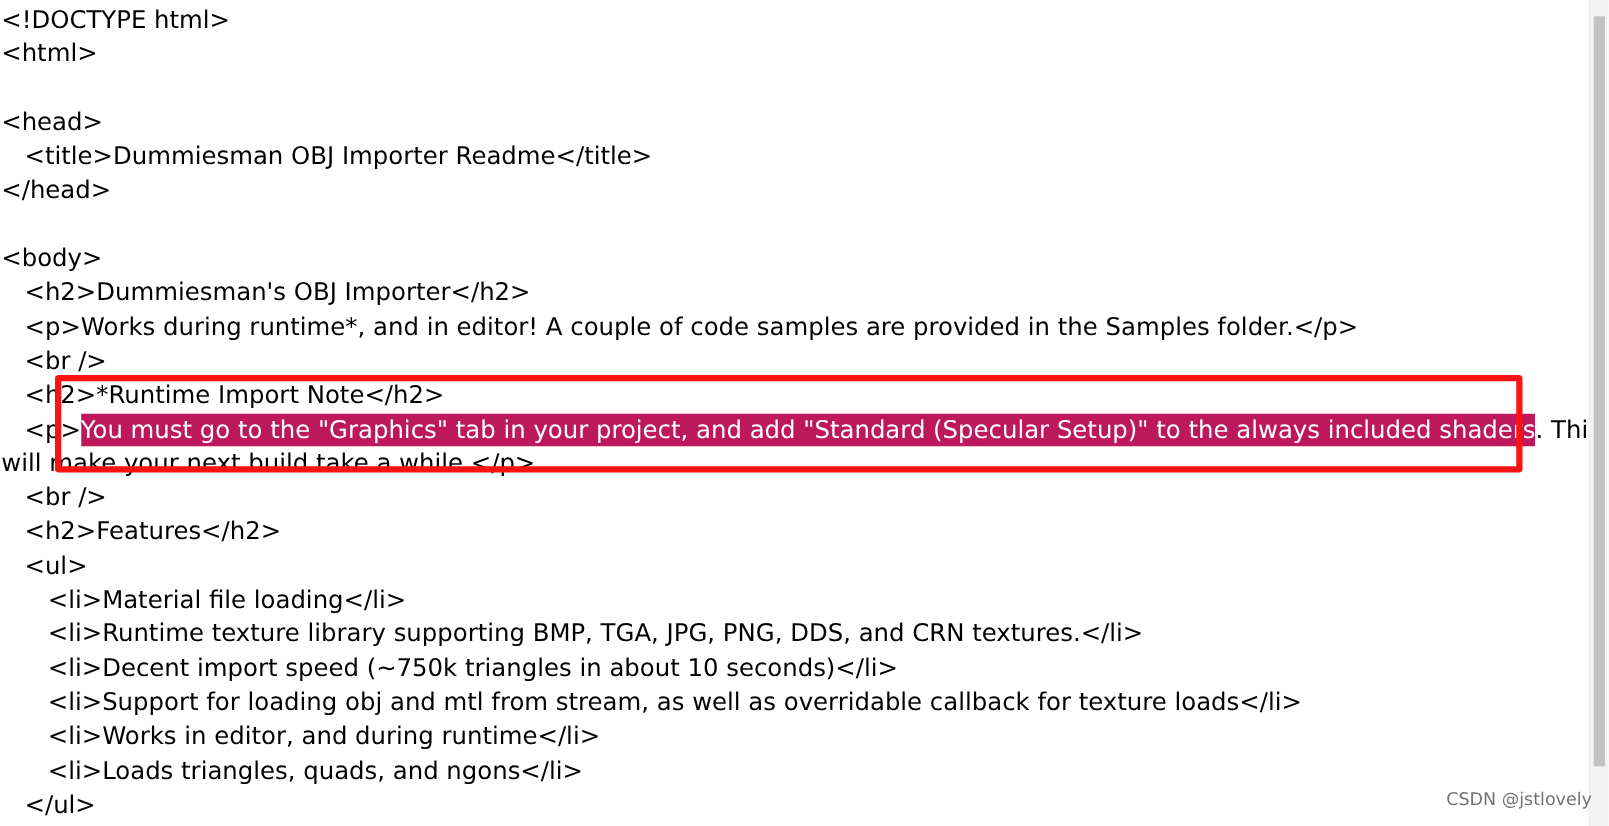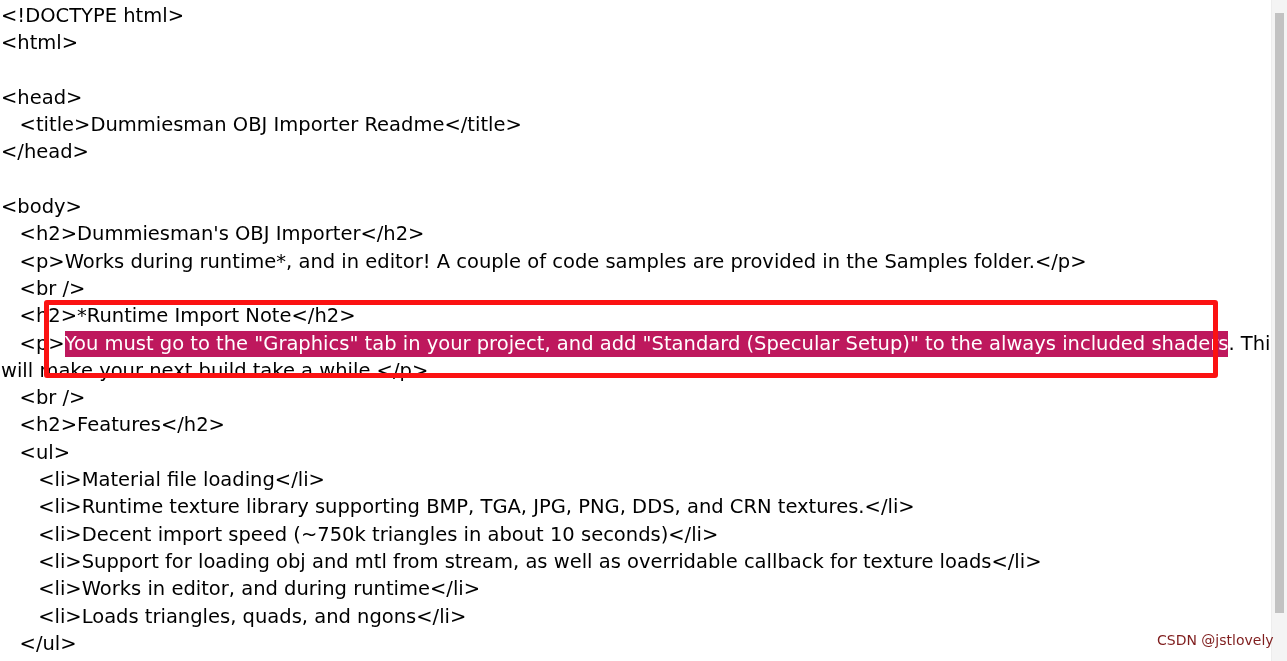--- a/index.html
+++ b/index.html
@@ -87,21 +87,21 @@
     border-radius: 0px;
   }
 
   
   #watermark {
     position: absolute;
     left: 1157px;
     top: 632px;
     font-family: "DejaVu Sans", "Liberation Sans", sans-serif;
     font-size: 14px;
-    color: #7f1d1d;
+    color: #737373;
     white-space: nowrap;
     user-select: none;
   }
 </style>
 </head>
 <body>
 
 <div id="code-view">
   <div id="code-lines"><div class="code-line">&lt;!DOCTYPE html&gt;</div><div class="code-line">&lt;html&gt;</div><div class="code-line">&nbsp;</div><div class="code-line">&lt;head&gt;</div><div class="code-line">   &lt;title&gt;Dummiesman OBJ Importer Readme&lt;/title&gt;</div><div class="code-line">&lt;/head&gt;</div><div class="code-line">&nbsp;</div><div class="code-line">&lt;body&gt;</div><div class="code-line">   &lt;h2&gt;Dummiesman's OBJ Importer&lt;/h2&gt;</div><div class="code-line">   &lt;p&gt;Works during runtime*, and in editor! A couple of code samples are provided in the Samples folder.&lt;/p&gt;</div><div class="code-line">   &lt;br /&gt;</div><div class="code-line">   &lt;h2&gt;*Runtime Import Note&lt;/h2&gt;</div><div class="code-line"><span>   &lt;p&gt;</span><span class="sel">You must go to the "Graphics" tab in your project, and add "Standard (Specular Setup)" to the always included shaders</span><span>. This</span></div><div class="code-line">will make your next build take a while.&lt;/p&gt;</div><div class="code-line">   &lt;br /&gt;</div><div class="code-line">   &lt;h2&gt;Features&lt;/h2&gt;</div><div class="code-line">   &lt;ul&gt;</div><div class="code-line">      &lt;li&gt;Material file loading&lt;/li&gt;</div><div class="code-line">      &lt;li&gt;Runtime texture library supporting BMP, TGA, JPG, PNG, DDS, and CRN textures.&lt;/li&gt;</div><div class="code-line">      &lt;li&gt;Decent import speed (~750k triangles in about 10 seconds)&lt;/li&gt;</div><div class="code-line">      &lt;li&gt;Support for loading obj and mtl from stream, as well as overridable callback for texture loads&lt;/li&gt;</div><div class="code-line">      &lt;li&gt;Works in editor, and during runtime&lt;/li&gt;</div><div class="code-line">      &lt;li&gt;Loads triangles, quads, and ngons&lt;/li&gt;</div><div class="code-line">   &lt;/ul&gt;</div><div class="code-line">&lt;/body&gt;</div></div>
 

